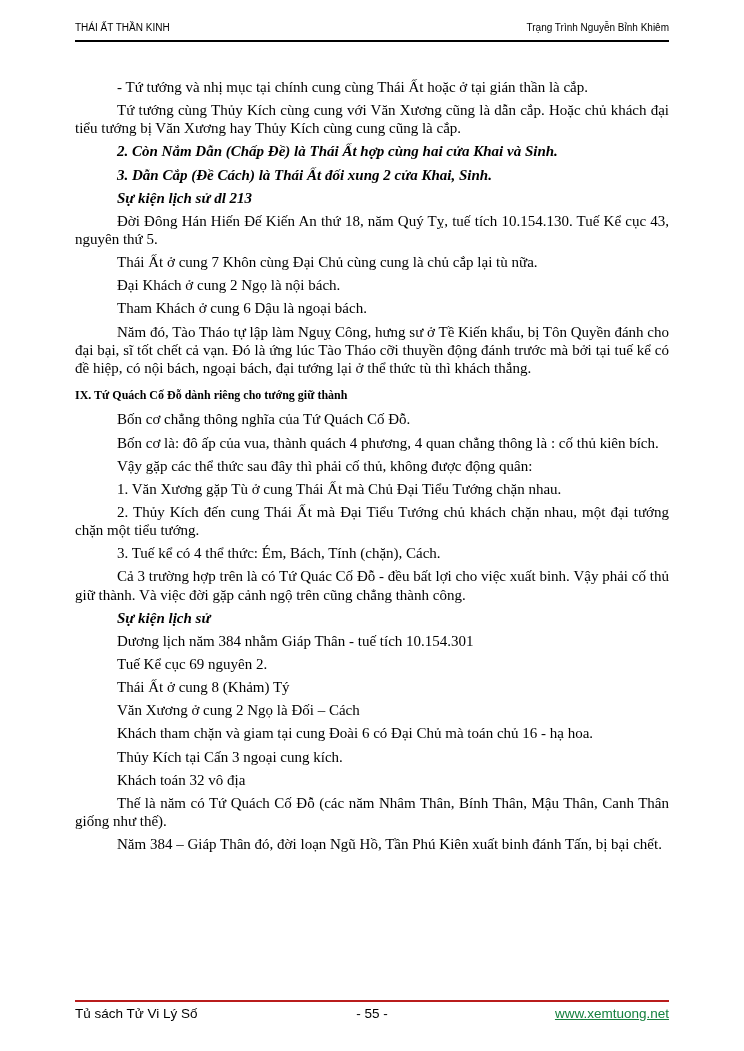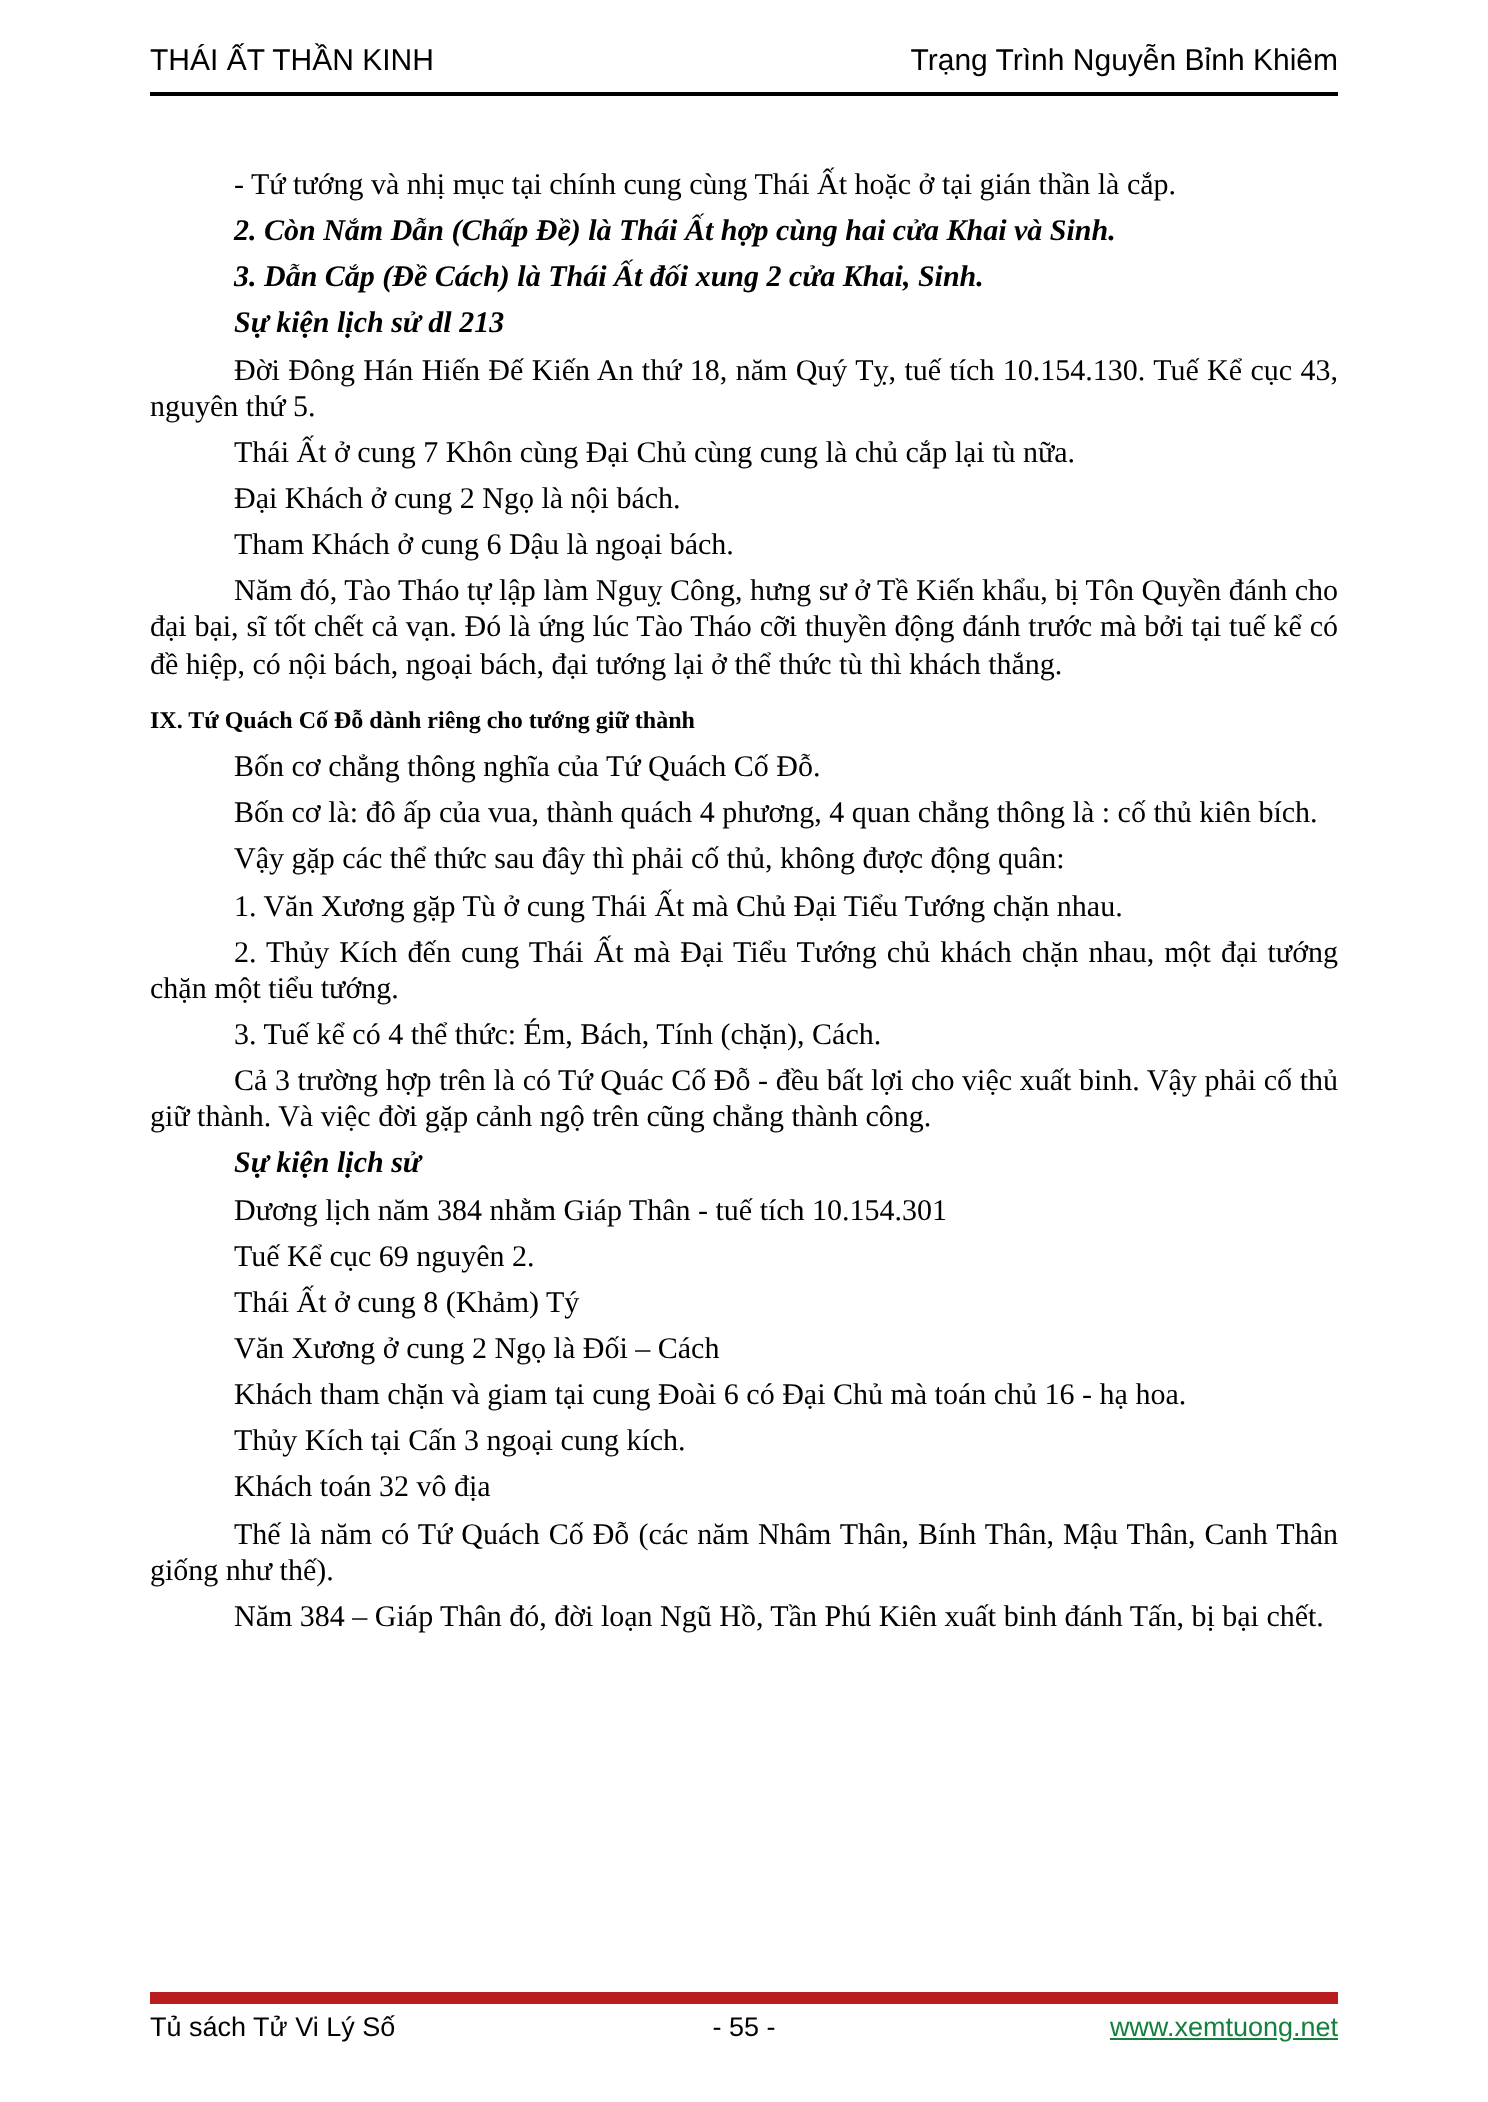--- a/index.html
+++ b/index.html
@@ -15,21 +15,21 @@
   .page {
     position: absolute;
     inset: 0;
     padding: 22px 75px 0 75px;
     box-sizing: border-box;
   }
   .header {
     display: flex;
     justify-content: space-between;
     align-items: flex-end;
-    font-size: 15px;
+    font-size: 10px;
     border-bottom: 2px solid #000;
     padding-bottom: 7px;
   }
   .doc-body {
     margin-top: 36px;
     font-size: 15px;
     line-height: 1.21;
     font-family: Liberation Serif, serif;
   }
   .para {
@@ -47,21 +47,21 @@
     font-weight: bold;
     text-indent: 0;
     text-align: left;
     margin: 11px 0 8px 0;
   }
   .footer {
     position: absolute;
     left: 75px;
     right: 75px;
     bottom: 30px;
-    border-top: 6px solid #b91c1c;
+    border-top: 2px solid #b91c1c;
     padding-top: 4px;
     display: flex;
     align-items: baseline;
     font-size: 13.5px;
   }
   .footer-left   { flex: 1; text-align: left; }
   .footer-center { flex: 1; text-align: center; }
   .footer-right-wrap { flex: 1; text-align: right; }
   a.footer-link {
     color: #15803d;
@@ -74,20 +74,21 @@
 
 <div class="page">
 
   <div class="header">
     <span class="header-left">THÁI ẤT THẦN KINH</span>
     <span class="header-right">Trạng Trình Nguyễn Bỉnh Khiêm</span>
   </div>
 
   <div class="doc-body" id="doc-body">
       <p class="para normal">- Tứ tướng và nhị mục tại chính cung cùng Thái Ất hoặc ở tại gián thần là cắp.</p>
+      <p class="para normal">Tứ tướng cùng Thủy Kích cùng cung với Văn Xương cũng là dẫn cắp. Hoặc chủ khách đại tiểu tướng bị Văn Xương hay Thủy Kích cùng cung cũng là cắp.</p>
       <p class="para bold-italic">2. Còn Nắm Dẫn (Chấp Đề) là Thái Ất hợp cùng hai cửa Khai và Sinh.</p>
       <p class="para bold-italic">3. Dẫn Cắp (Đề Cách) là Thái Ất đối xung 2 cửa Khai, Sinh.</p>
       <p class="para bold-italic">Sự kiện lịch sử dl 213</p>
       <p class="para normal">Đời Đông Hán Hiến Đế Kiến An thứ 18, năm Quý Tỵ, tuế tích 10.154.130. Tuế Kể cục 43, nguyên thứ 5.</p>
       <p class="para normal">Thái Ất ở cung 7 Khôn cùng Đại Chủ cùng cung là chủ cắp lại tù nữa.</p>
       <p class="para normal">Đại Khách ở cung 2 Ngọ là nội bách.</p>
       <p class="para normal">Tham Khách ở cung 6 Dậu là ngoại bách.</p>
       <p class="para normal">Năm đó, Tào Tháo tự lập làm Nguỵ Công, hưng sư ở Tề Kiến khẩu, bị Tôn Quyền đánh cho đại bại, sĩ tốt chết cả vạn. Đó là ứng lúc Tào Tháo cỡi thuyền động đánh trước mà bởi tại tuế kể có đề hiệp, có nội bách, ngoại bách, đại tướng lại ở thể thức tù thì khách thắng.</p>
       <h2 class="para heading">IX. Tứ Quách Cố Đỗ dành riêng cho tướng giữ thành</h2>
       <p class="para normal">Bốn cơ chẳng thông nghĩa của Tứ Quách Cố Đỗ.</p>

